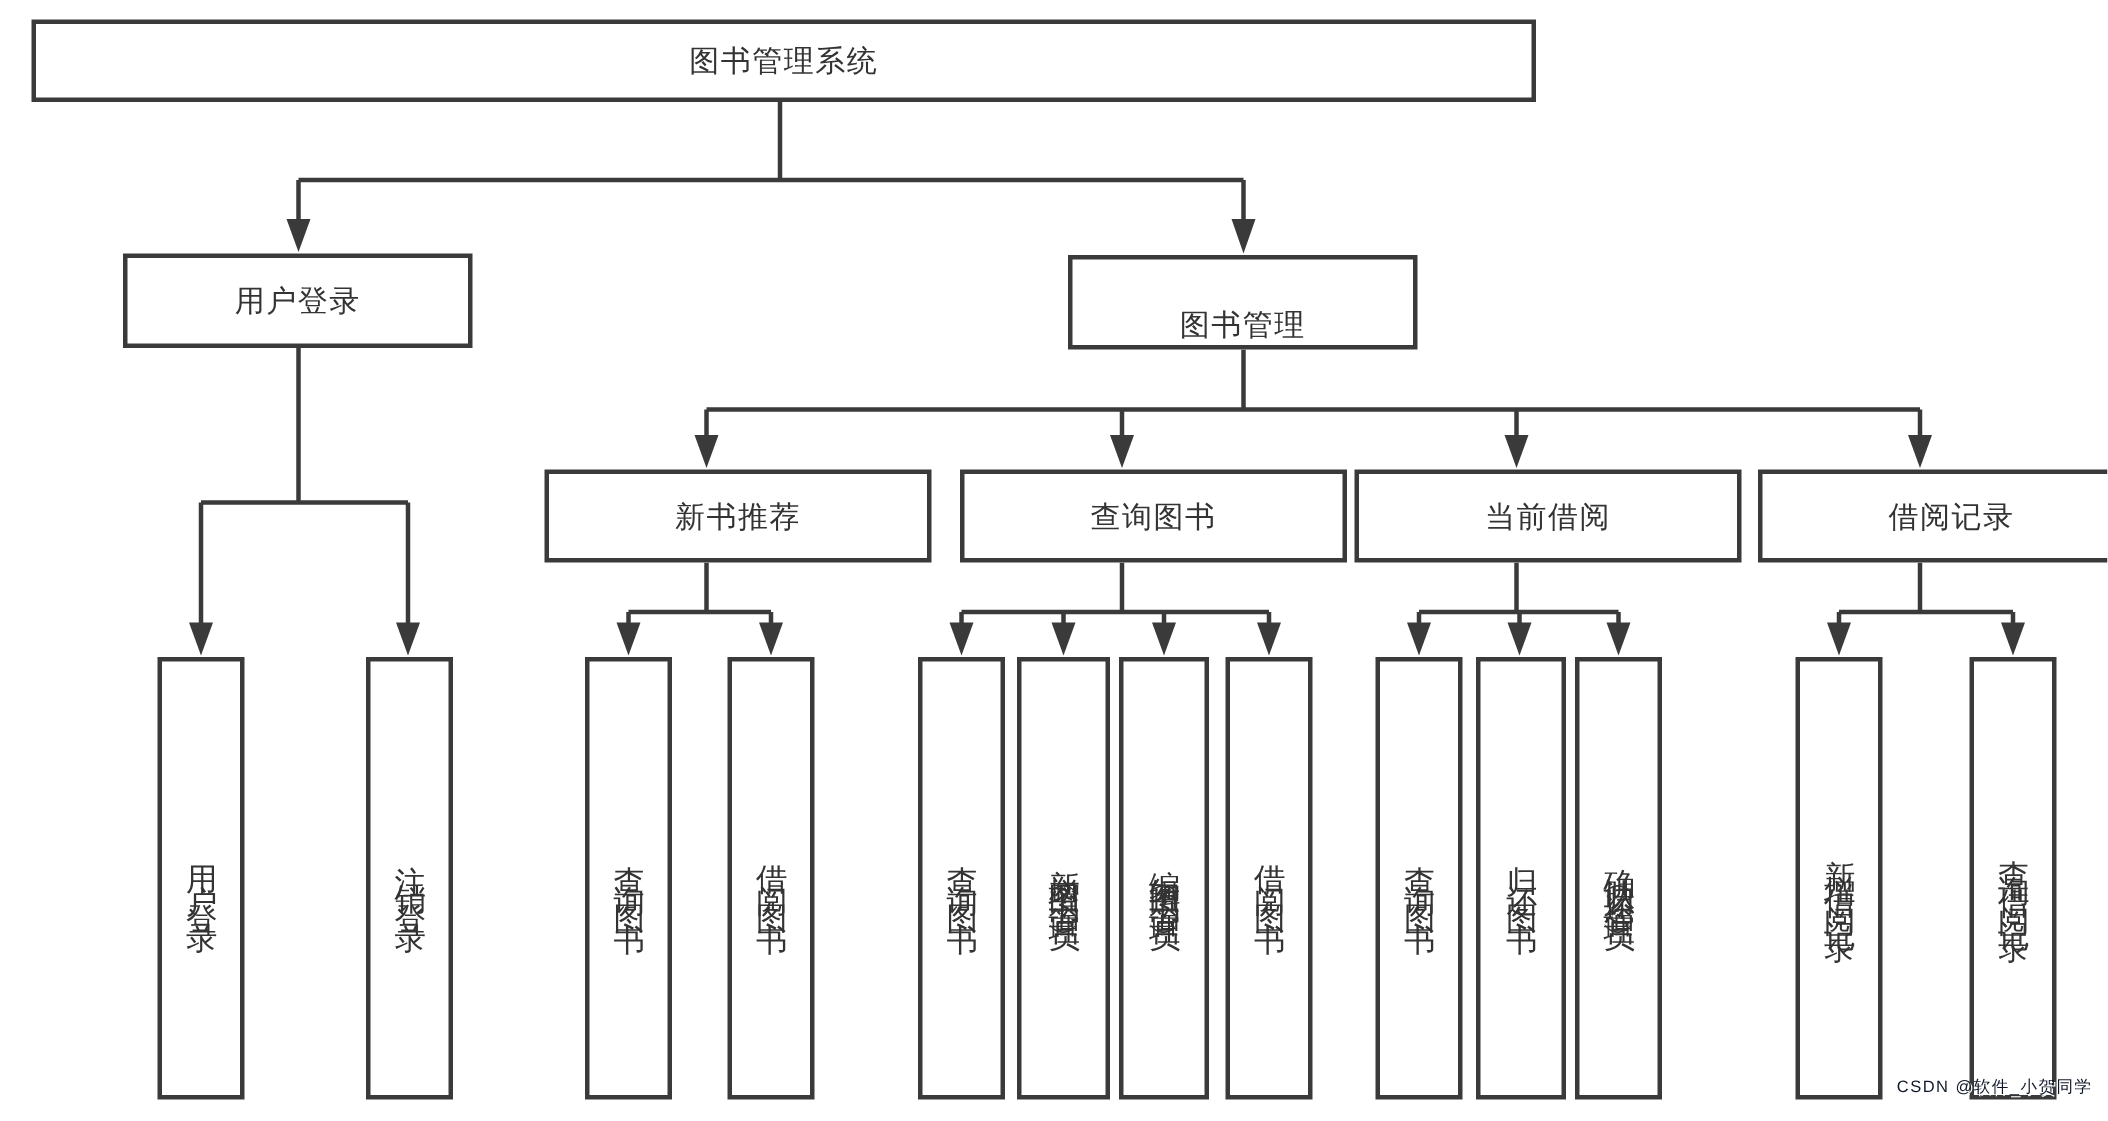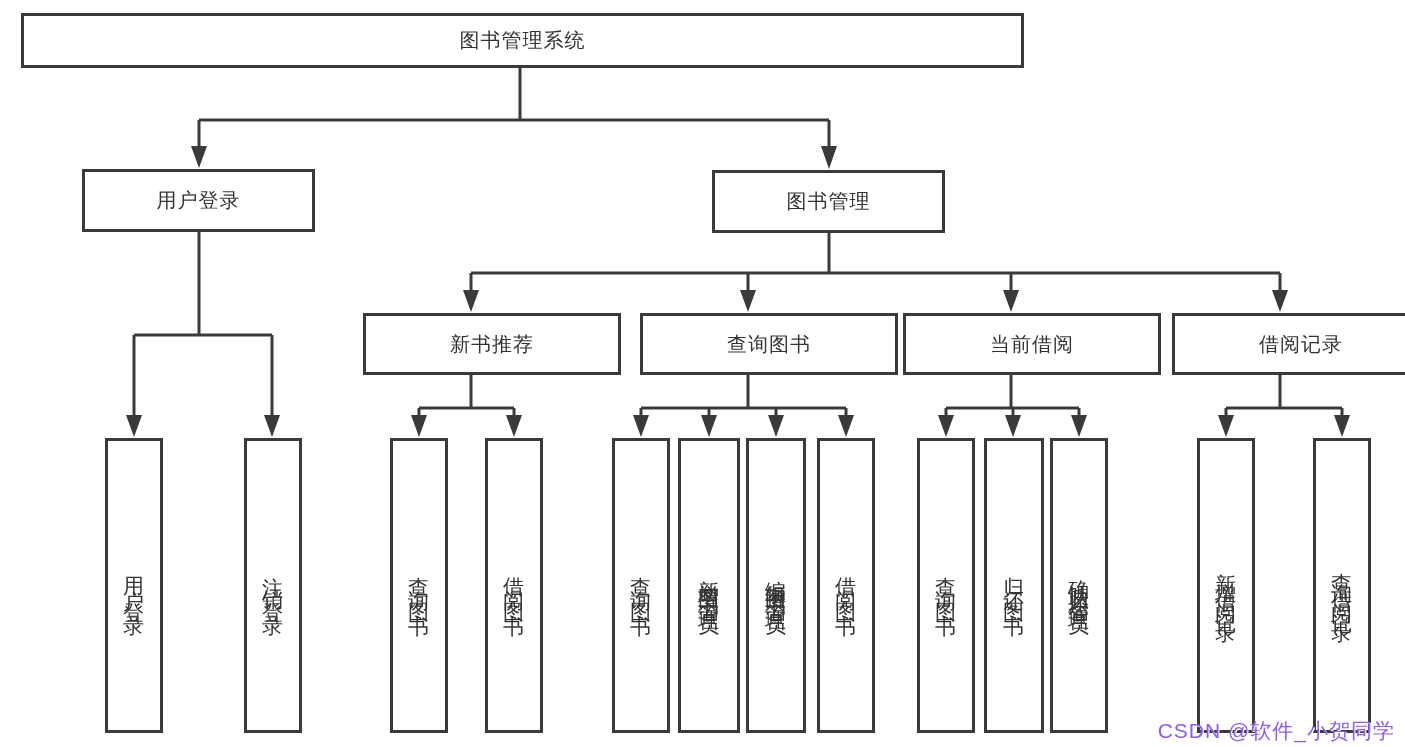--- a/index.html
+++ b/index.html
@@ -33,21 +33,21 @@
     color: #333333;
     z-index: 2;
   }
   .hnode {
     font-size: 20px;
     letter-spacing: 1px;
     white-space: nowrap;
   }
   .root-node  { left: 21px;  top: 13px;  width: 1003px; height: 55px; }
   .n-l2a      { left: 82px;  top: 169px; width: 233px;  height: 63px; }
-  .n-l2b      { left: 712px; top: 170px; width: 233px;  height: 63px; }
+  .n-l2b      { left: 712px; top: 170px; width: 233px;  height: 63px; align-items: flex-end; }
   .lvl3       { top: 313px;  width: 258px; height: 62px; }
   .n-l3a      { left: 363px; }
   .n-l3b      { left: 640px; }
   .n-l3c      { left: 903px; }
   .n-l3d      { left: 1172px; }
   .leaf {
     top: 438px;
     height: 295px;
     width: 58px;
     font-size: 21px;
@@ -72,22 +72,22 @@
   .n-d1 { left: 917px;  }
   .n-d2 { left: 984px;  width: 60px; }
   .n-d3 { left: 1050px; }
   .n-e1 { left: 1197px; }
   .n-e2 { left: 1313px; }
   .watermark {
     position: absolute;
     right: 10px;
     top: 717px;
     z-index: 3;
-    font-size: 21px;
-    color: #8b5cf6;
+    font-size: 11px;
+    color: #0f172a;
     letter-spacing: 1px;
     text-shadow: 1px 1px 0 #ffffff;
     white-space: nowrap;
   }
 </style>
 </head>
 <body>
 
 <div class="canvas">
 

